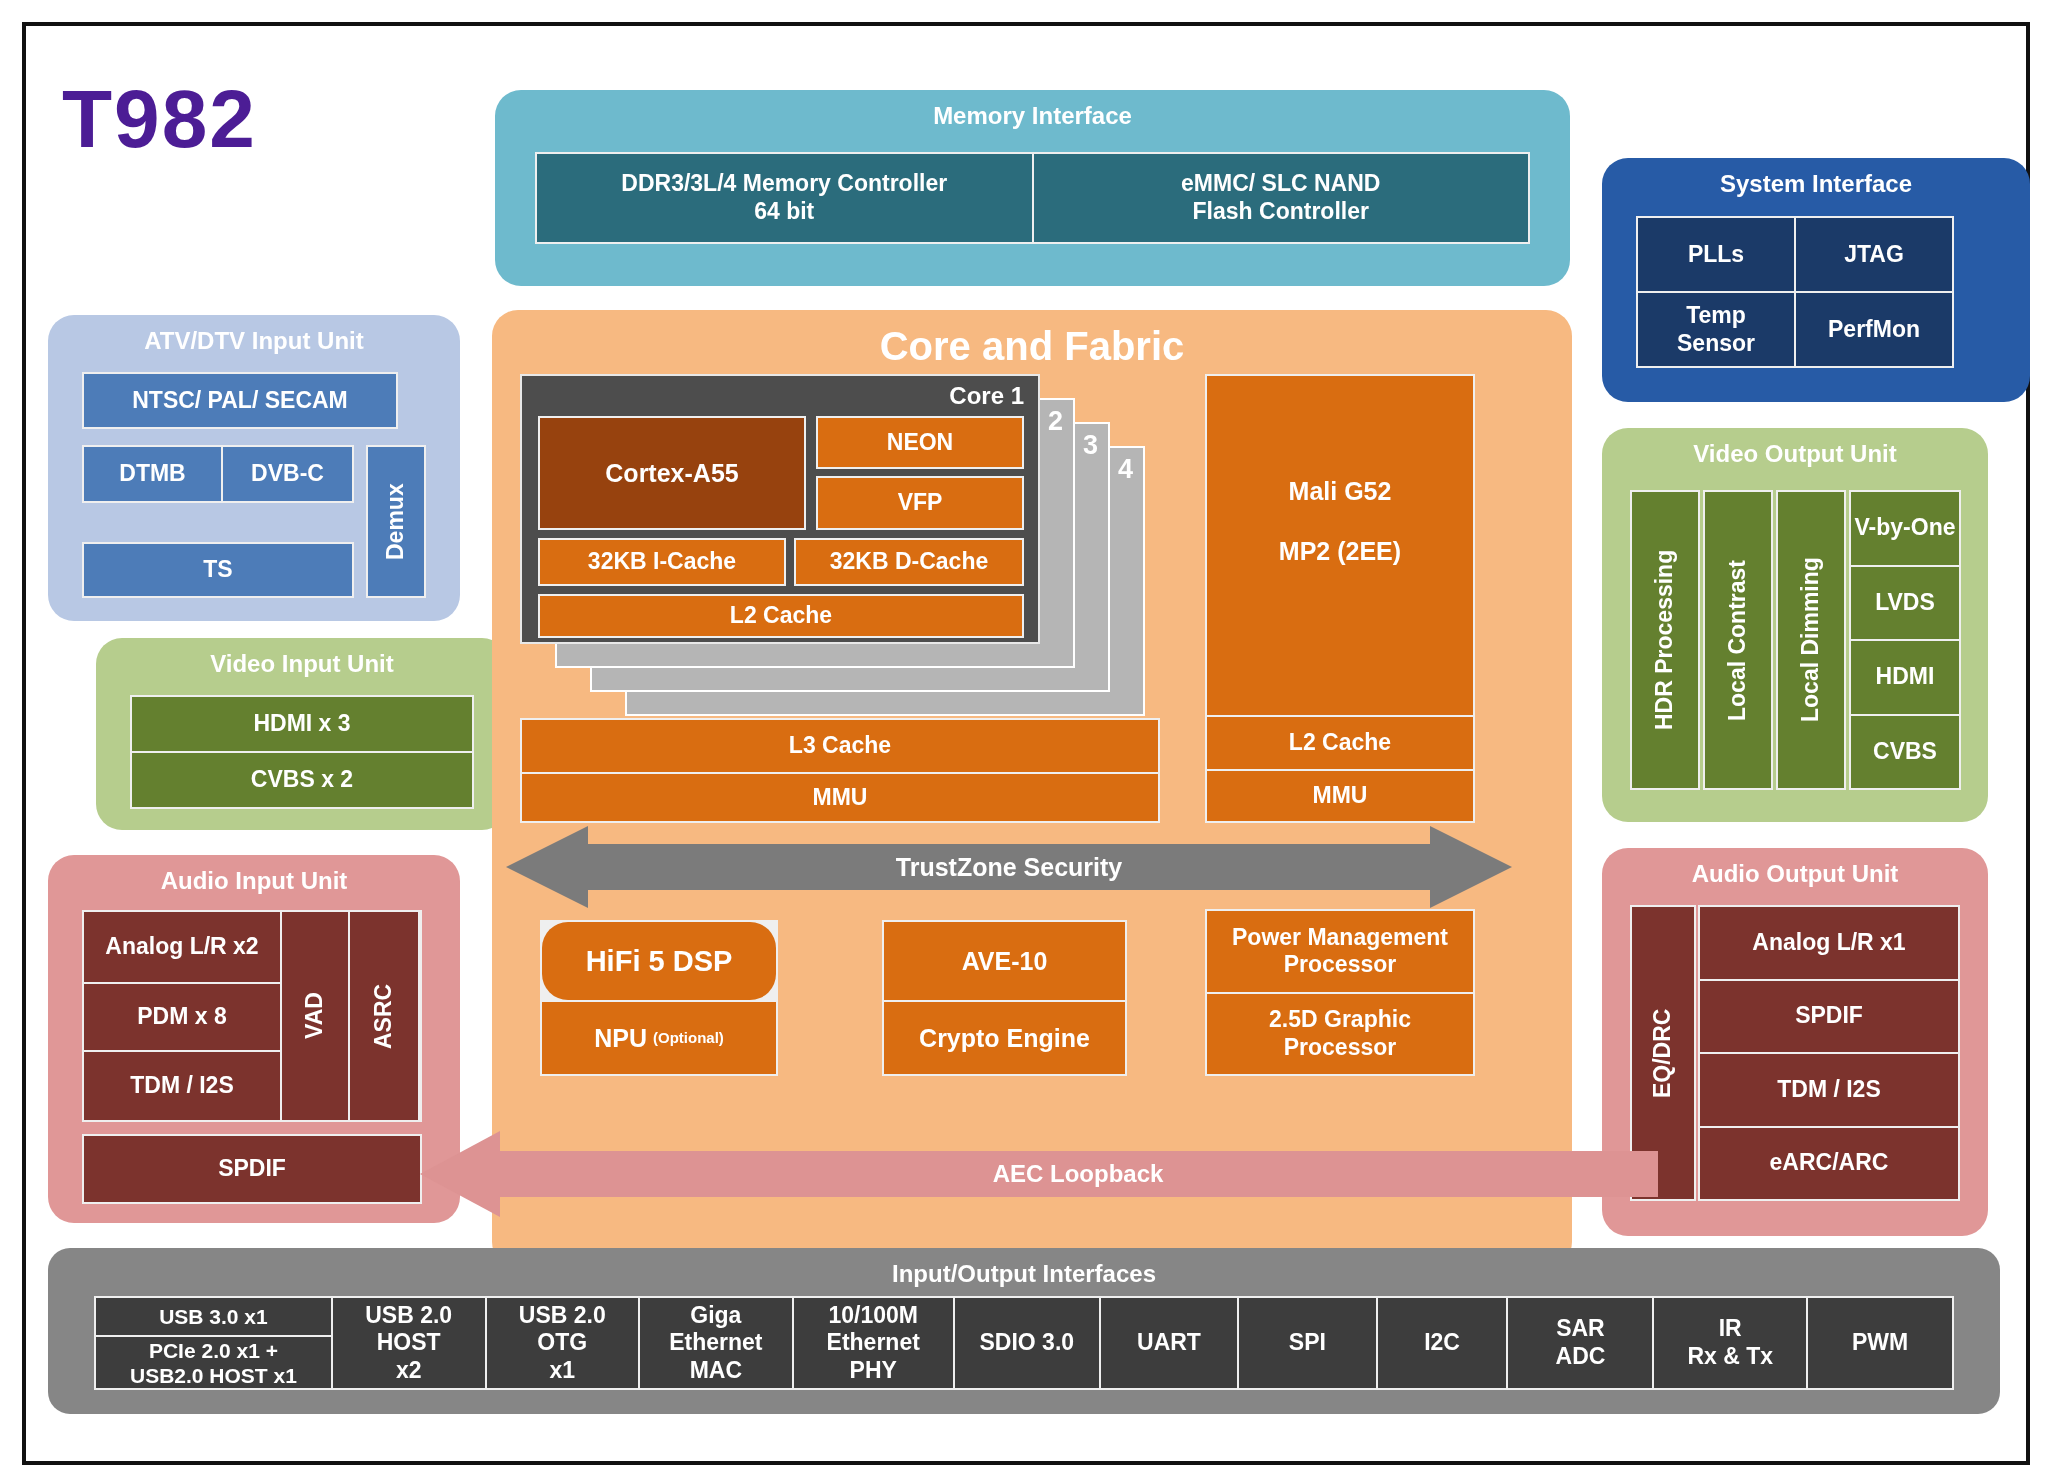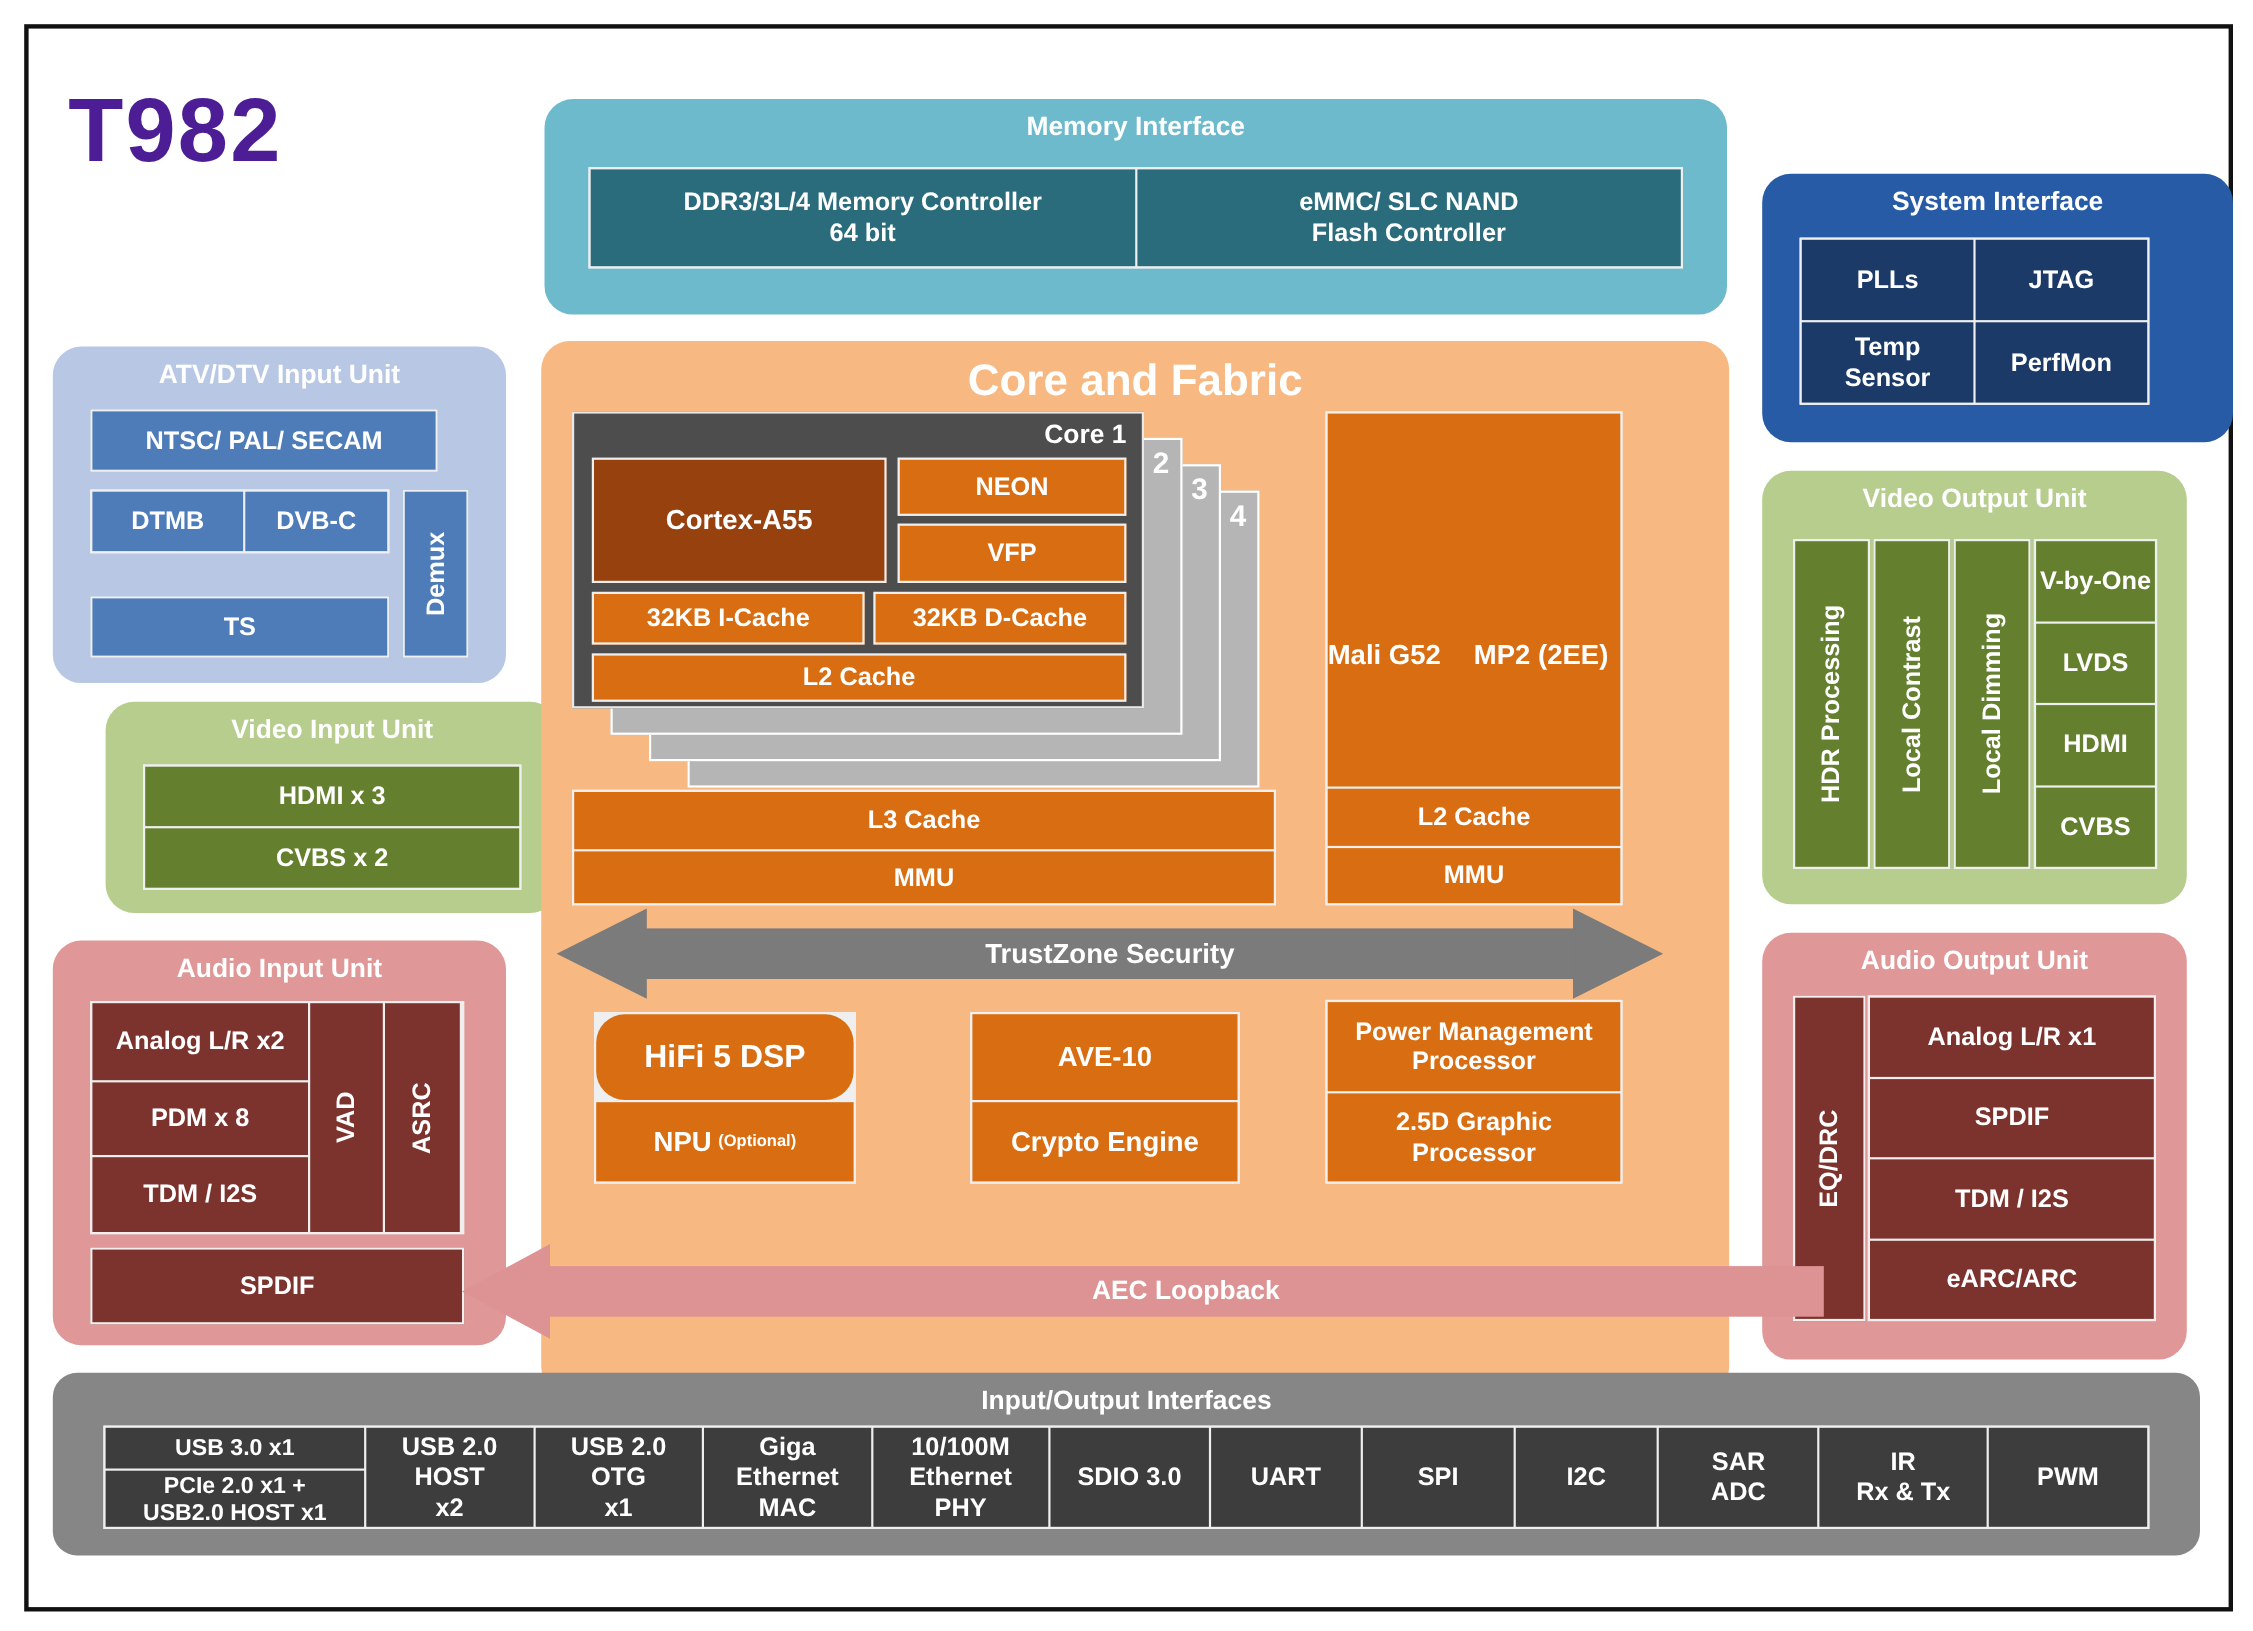--- a/index.html
+++ b/index.html
@@ -114,21 +114,21 @@
       <div class="cell orange-c" style="left:272px;top:162px;width:230px;height:48px;">32KB D-Cache</div>
       <div class="cell orange-c" style="left:16px;top:218px;width:486px;height:44px;">L2 Cache</div>
     </div>
 
     <div class="grp" style="left:28px;top:408px;width:640px;height:105px;grid-template-rows:52px 1fr;">
       <div class="gc orange-c">L3 Cache</div>
       <div class="gc orange-c">MMU</div>
     </div>
 
     <div class="grp" style="left:713px;top:64px;width:270px;height:449px;grid-template-rows:1fr 52px 50px;">
-      <div class="gc orange-c" style="flex-direction:row;display:flex;justify-content:flex-start;padding-top:100px;gap:30px;font-size:25px;">
+      <div class="gc orange-c" style="flex-direction:column;display:flex;justify-content:flex-start;padding-top:100px;gap:30px;font-size:25px;">
         <div>Mali G52</div>
         <div>MP2 (2EE)</div>
       </div>
       <div class="gc orange-c">L2 Cache</div>
       <div class="gc orange-c">MMU</div>
     </div>
 
     <div class="tri" style="left:14px;top:516px;border-top:41px solid transparent;border-bottom:41px solid transparent;border-right:82px solid #7b7b7b;"></div>
     <div class="tri" style="left:938px;top:516px;border-top:41px solid transparent;border-bottom:41px solid transparent;border-left:82px solid #7b7b7b;"></div>
     <div class="tz-body" style="left:94px;top:534px;width:846px;height:46px;">

